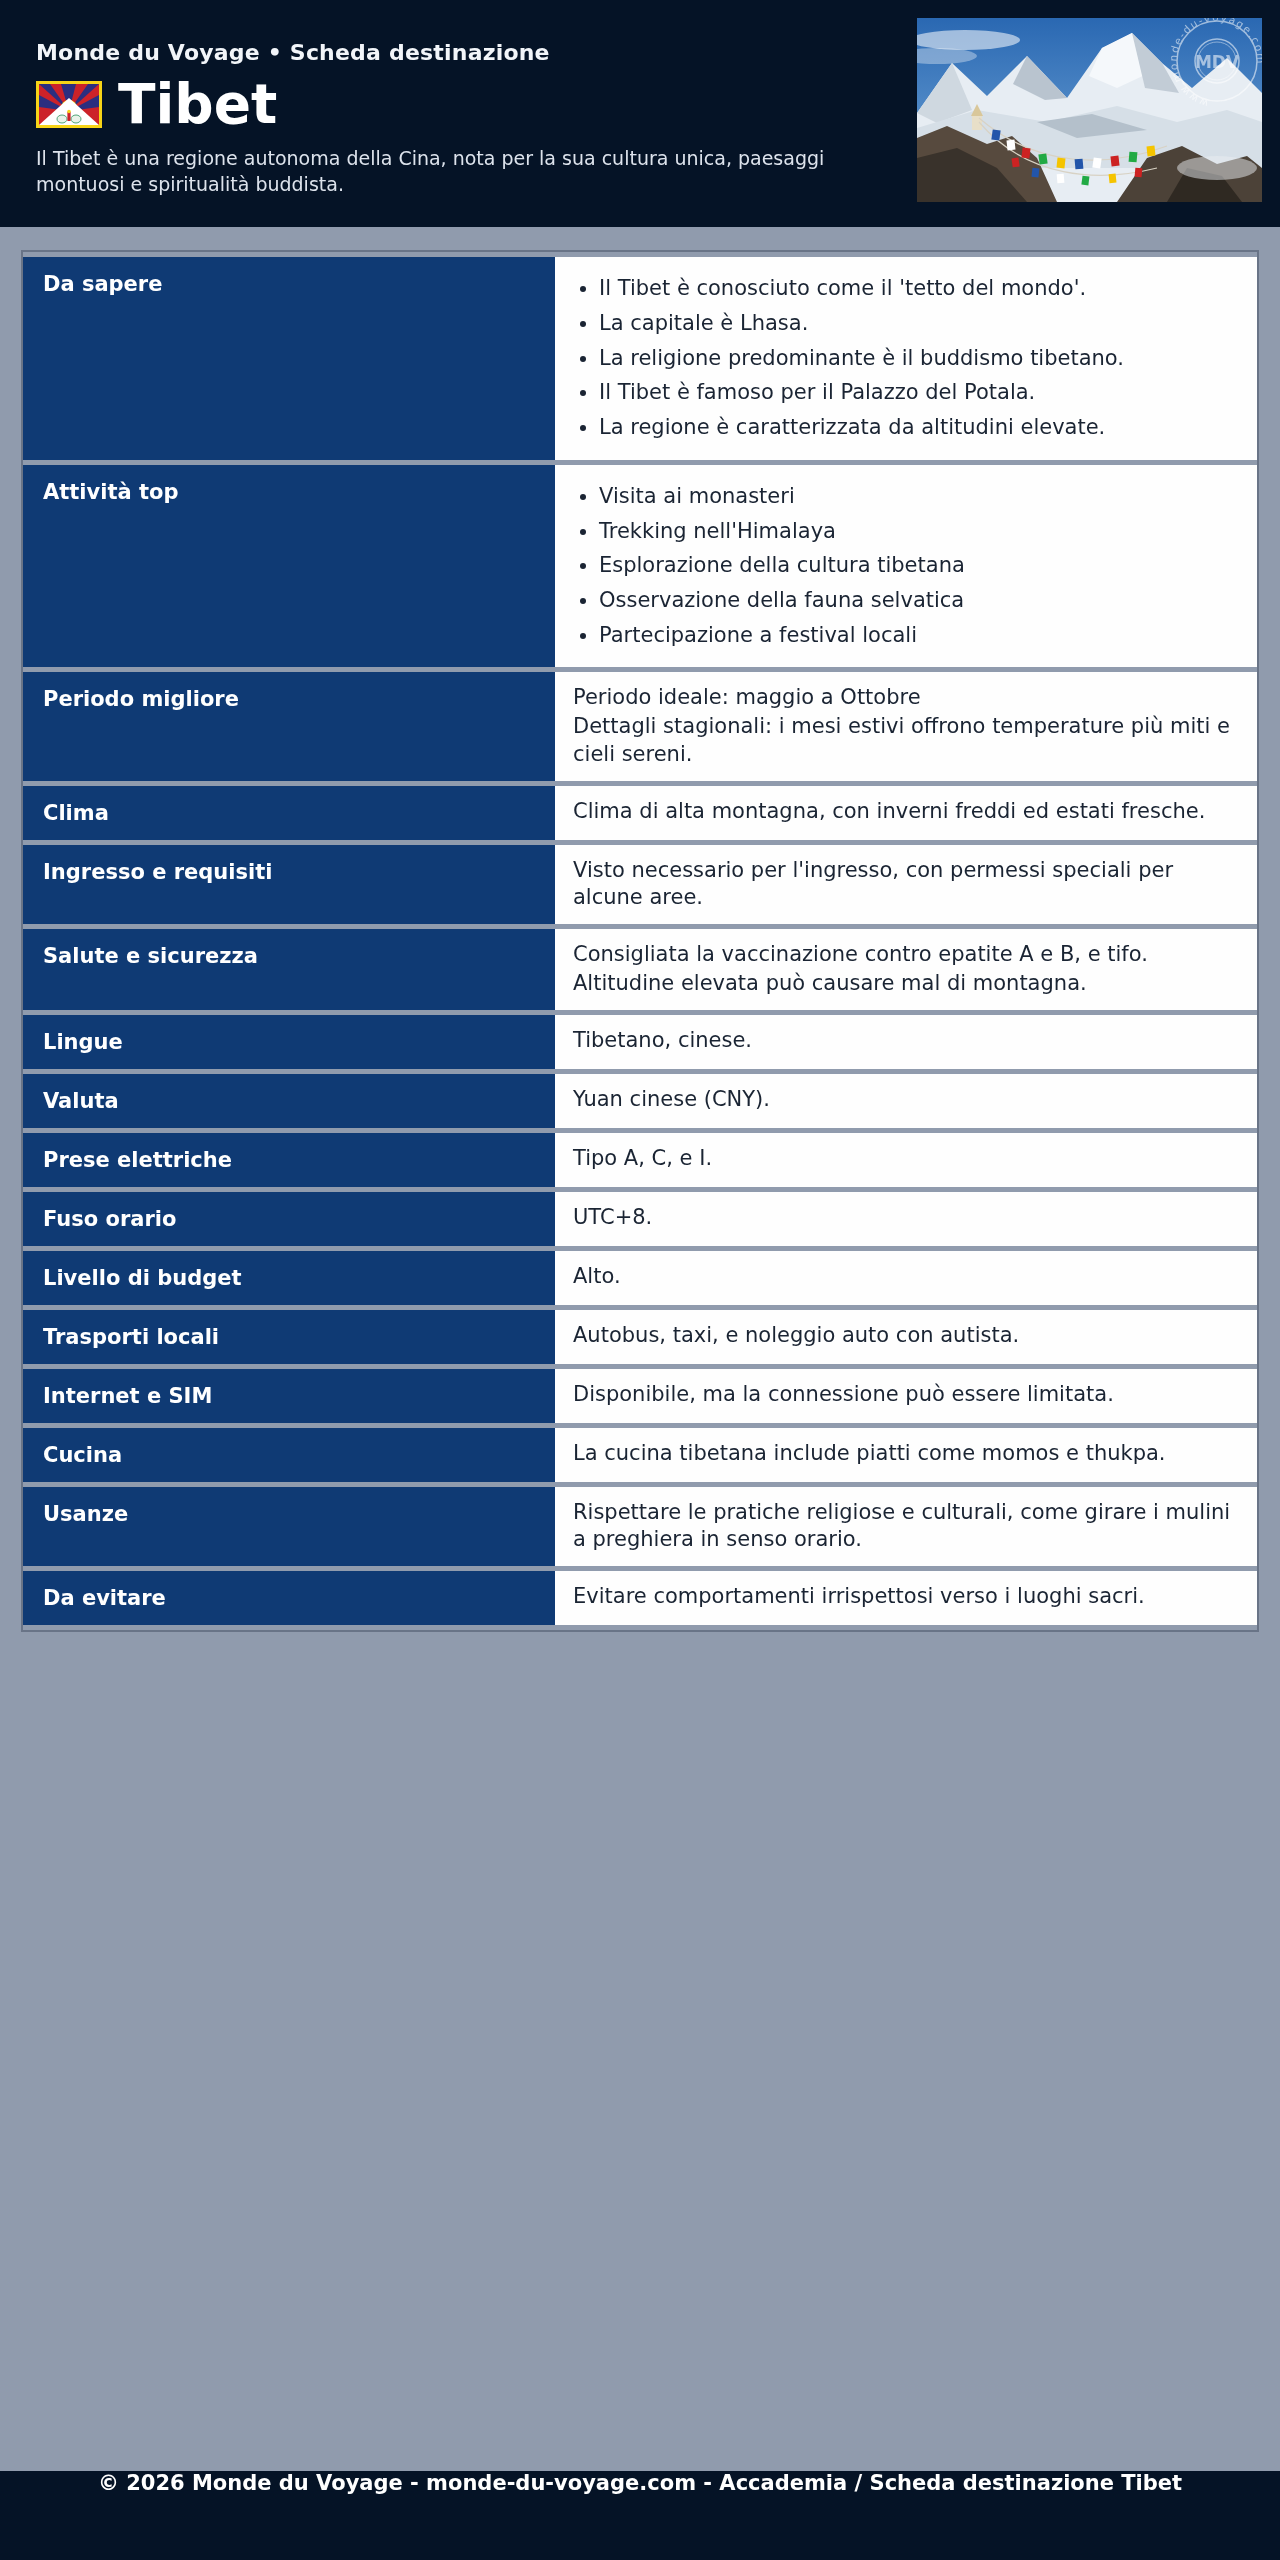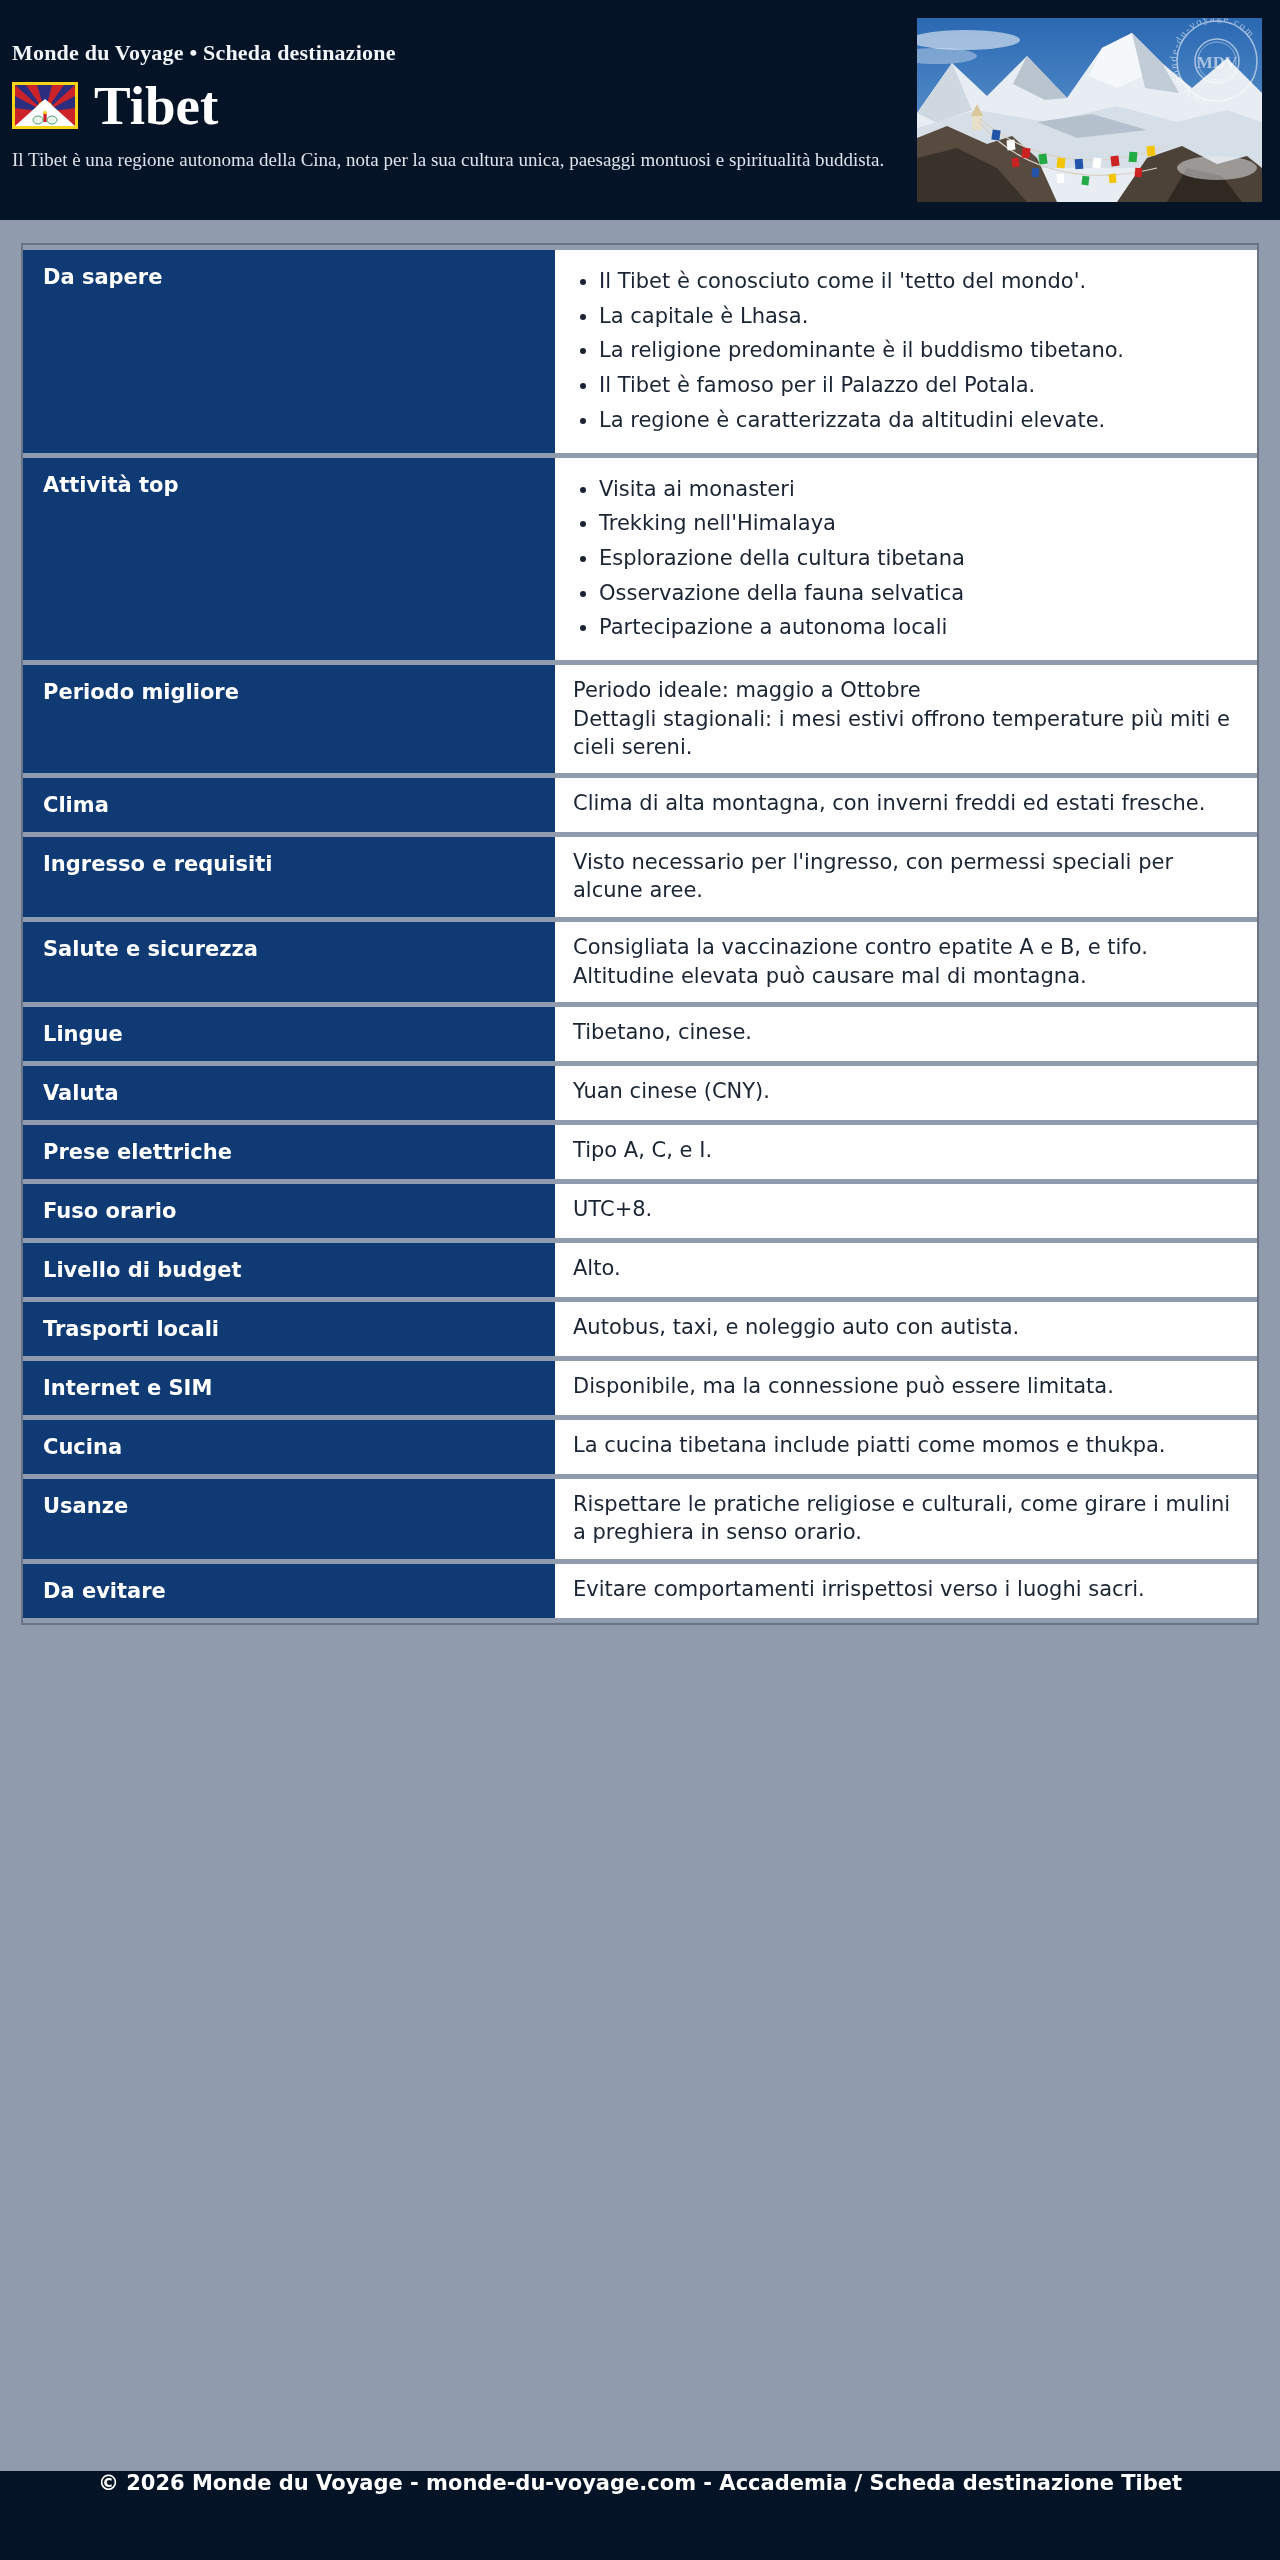--- a/index.html
+++ b/index.html
@@ -11,23 +11,22 @@
   .page {
     width:1280px; min-height:2560px;
     display:flex; flex-direction:column;
     background:#909bad;
   }
   
   .site-header {
     position:relative;
     background:#051326;
     color:#fff;
-    padding:40px 24px 30px 12px;
+    padding:40px 24px 30px 36px;
     min-height:220px;
-    font-family:Liberation Serif, serif;
   }
   .breadcrumb {
     font-size:22px; font-weight:bold; letter-spacing:.2px; color:#f2f5f9;
   }
   .title-row { display:flex; align-items:center; gap:16px; margin-top:12px; }
   .flag { width:66px; height:47px; display:block; }
   .page-title { font-size:55px; font-weight:bold; color:#ffffff; line-height:1; }
   .subtitle {
     margin-top:14px; font-size:19px; line-height:1.35;
     color:#dde3ec; max-width:880px;
@@ -186,21 +185,21 @@
             </td>
           </tr>
           <tr>
             <th>Attività top</th>
             <td>
               <ul class="cell-list">
                 <li>Visita ai monasteri</li>
                 <li>Trekking nell'Himalaya</li>
                 <li>Esplorazione della cultura tibetana</li>
                 <li>Osservazione della fauna selvatica</li>
-                <li>Partecipazione a autonoma locali</li>
+                <li>Partecipazione a festival locali</li>
               </ul>
             </td>
           </tr>
           <tr>
             <th>Periodo migliore</th>
             <td>
               <div class="cell-line">Periodo ideale: maggio a Ottobre</div>
               <div class="cell-line">Dettagli stagionali: i mesi estivi offrono temperature più miti e cieli sereni.</div>
             </td>
           </tr>

